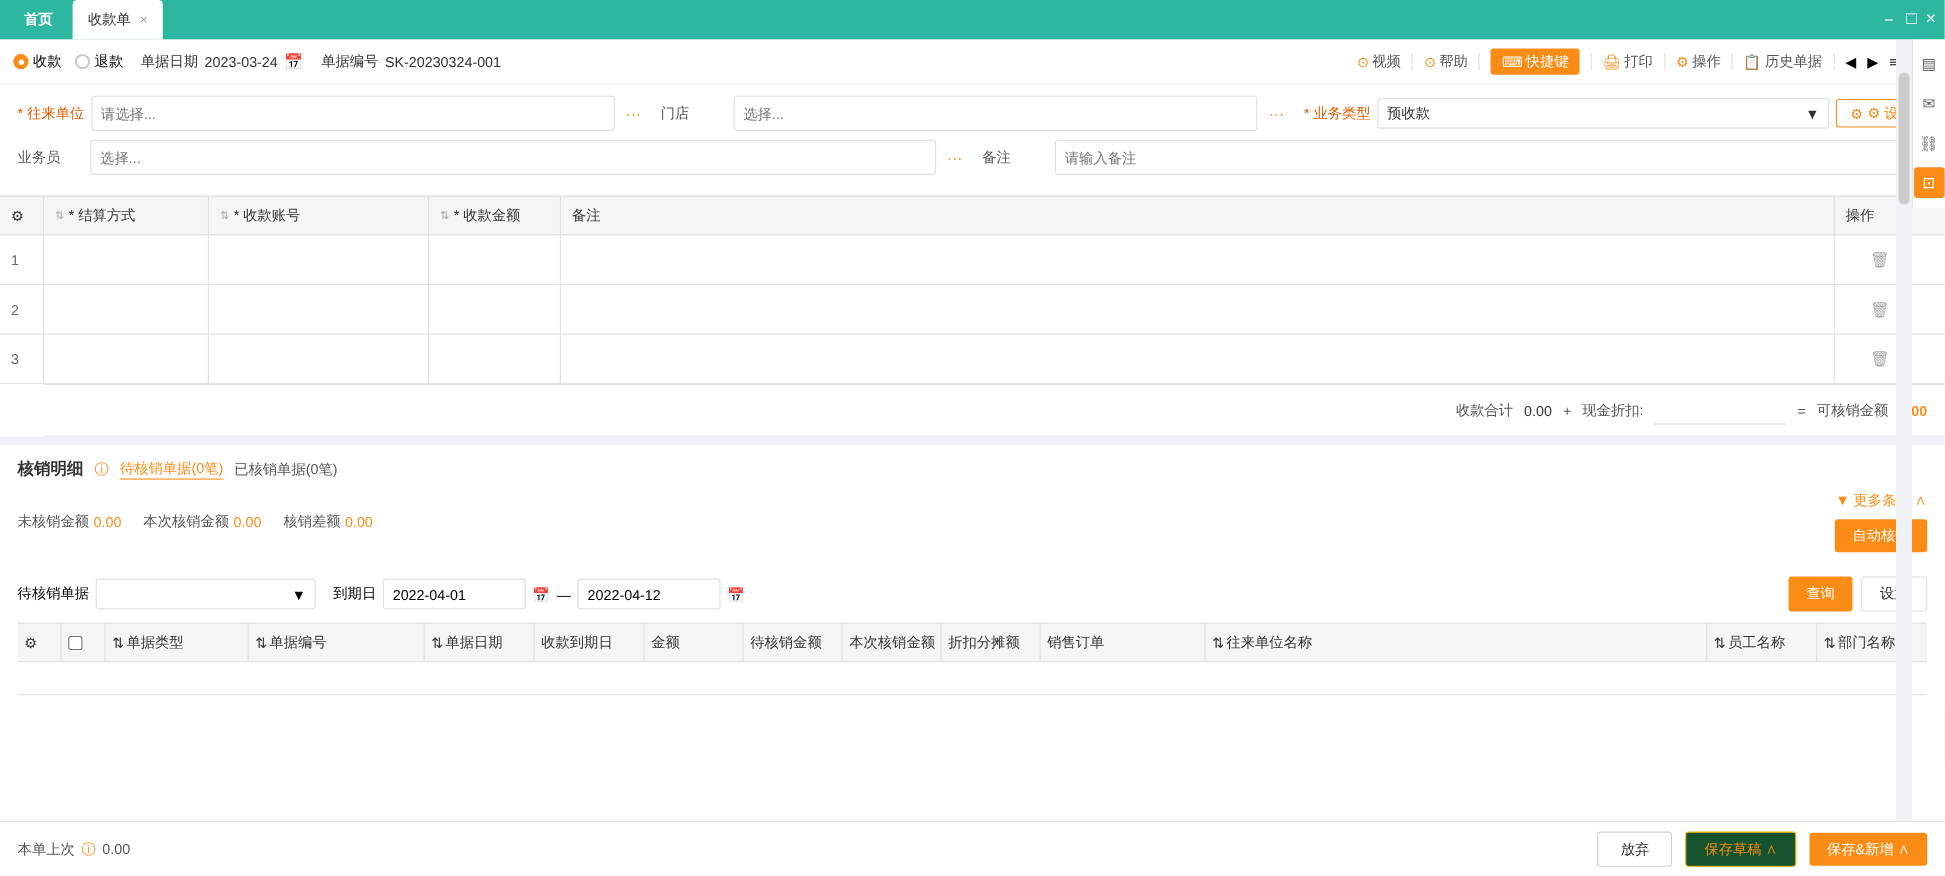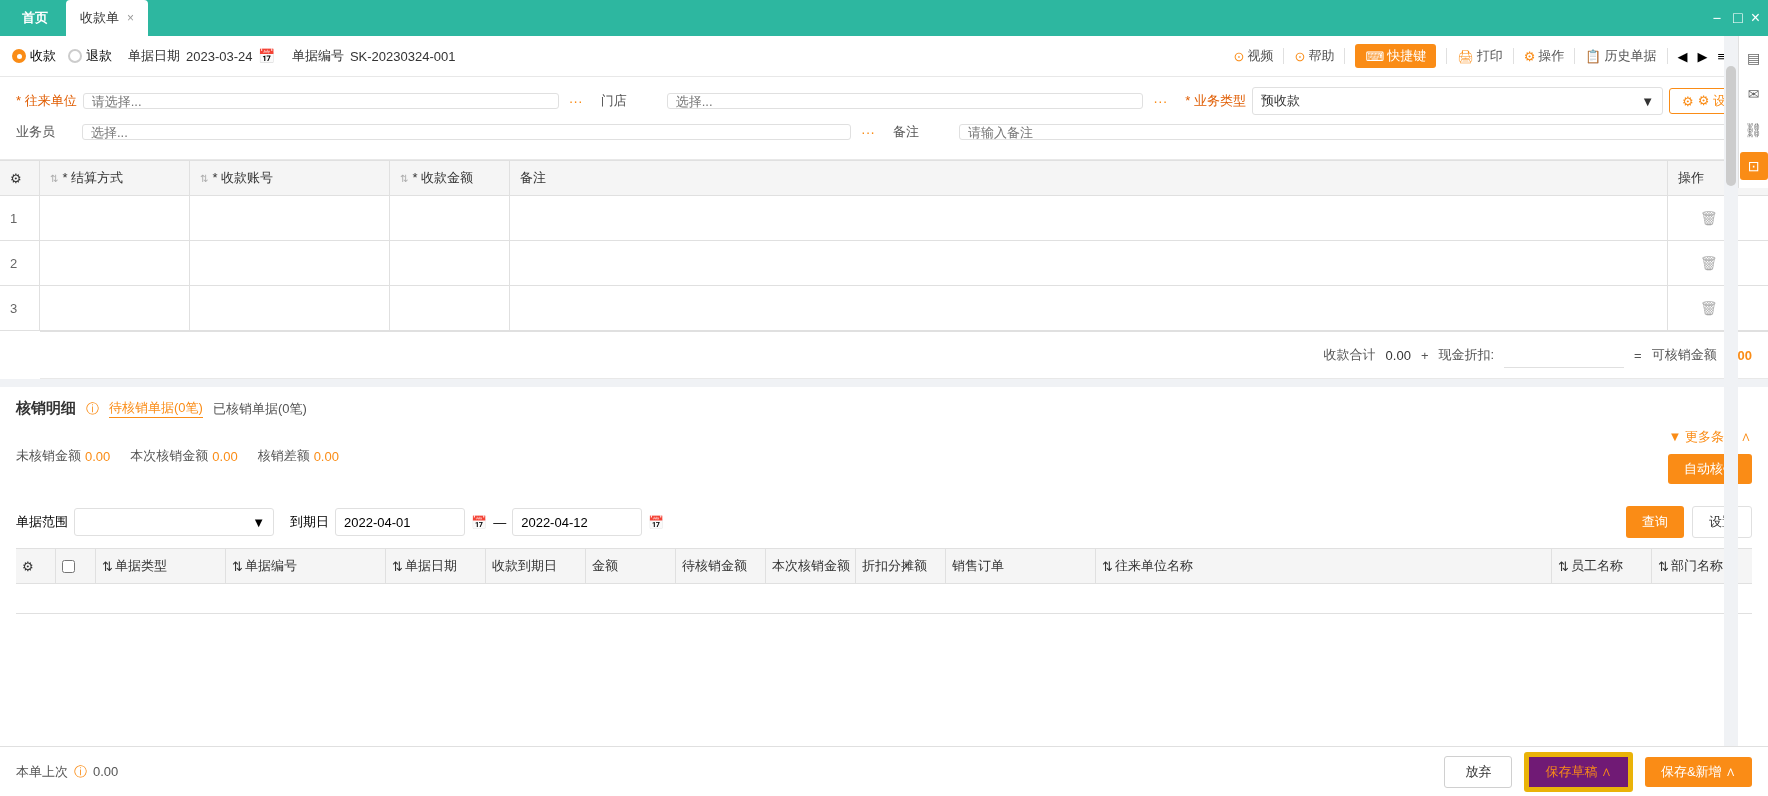--- a/index.html
+++ b/index.html
@@ -50,21 +50,21 @@
     .view-btn { display: flex; align-items: center; gap: 4px; cursor: pointer; }
     .divider-v { width: 1px; height: 16px; background: #e0e0e0; }
 
     
     .form-area { padding: 10px 16px; border-bottom: 1px solid #e8e8e8; background: #fff; }
     .form-row { display: flex; align-items: center; gap: 2px; margin-bottom: 8px; }
     .form-field { display: flex; align-items: center; flex: 1; gap: 6px; }
     .field-label { color: #e05c00; white-space: nowrap; min-width: 60px; }
     .field-label-normal { color: #555; white-space: nowrap; min-width: 60px; }
     .field-input {
-      flex: 1; height: 16px; border: 1px solid #e0e0e0; border-radius: 3px;
+      flex: 1; height: 32px; border: 1px solid #e0e0e0; border-radius: 3px;
       padding: 0 8px; color: #14532d; outline: none; font-size: 13px;
     }
     .field-more { color: #fa8c16; cursor: pointer; font-size: 14px; margin-left: 4px; }
     .field-select {
       flex: 1; height: 28px; border: 1px solid #e0e0e0; border-radius: 3px;
       padding: 0 8px; display: flex; align-items: center; justify-content: space-between;
       cursor: pointer; color: #333;
     }
 
     
@@ -177,21 +177,21 @@
       height: 50px; z-index: 100;
     }
     .footer-info { display: flex; align-items: center; gap: 6px; color: #555; text-align: right; }
     .footer-info .icon { color: #fa8c16; }
     .footer-right { margin-left: auto; display: flex; align-items: center; gap: 12px; }
     .btn-discard {
       background: #fff; color: #333; border: 1px solid #d0d0d0;
       padding: 6px 20px; border-radius: 3px; cursor: pointer;
     }
     .btn-save-draft {
-      background: #701a75; color: #fa8c16; border: 5px solid #eab308;
+      background: #14532d; color: #fa8c16; border: 1px solid #eab308;
       padding: 6px 16px; border-radius: 3px; cursor: pointer;
       display: flex; align-items: flex-start; gap: 4px;
     }
     .btn-save-new {
       background: #fa8c16; color: #fff; border: none;
       padding: 6px 16px; border-radius: 3px; cursor: pointer;
       display: flex; align-items: center; gap: 4px;
     }
 
     
@@ -447,21 +447,21 @@
       <div class="filter-right">
         <span class="more-conditions">
           <span>▼ 更多条件 ∧</span>
         </span>
         <button class="auto-verify-btn">自动核销</button>
       </div>
     </div>
 
     <div class="filter-area">
       <div class="filter-field">
-        <span>单据范围</span>
+        <span>待核销单据</span>
         <div class="filter-select-box">
           <span></span>
           <span>▼</span>
         </div>
       </div>
       <div class="filter-field date-range">
         <span>到期日</span>
         <input class="filter-input" type="text" value="2022-04-01" style="">
         <span class="cal-icon">📅</span>
         <span>—</span>

